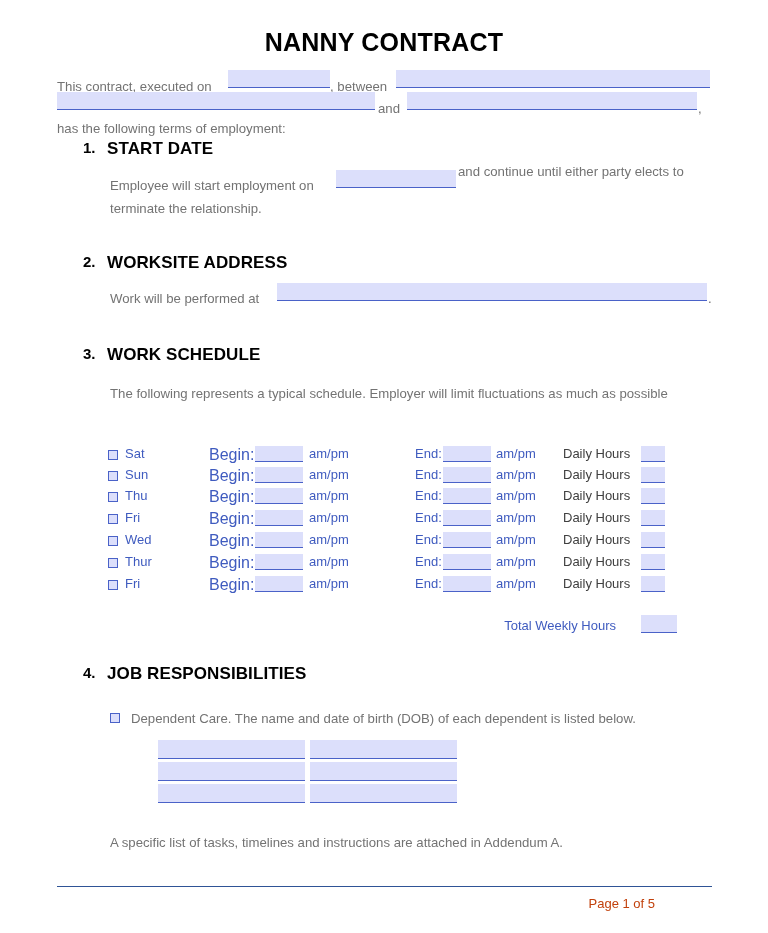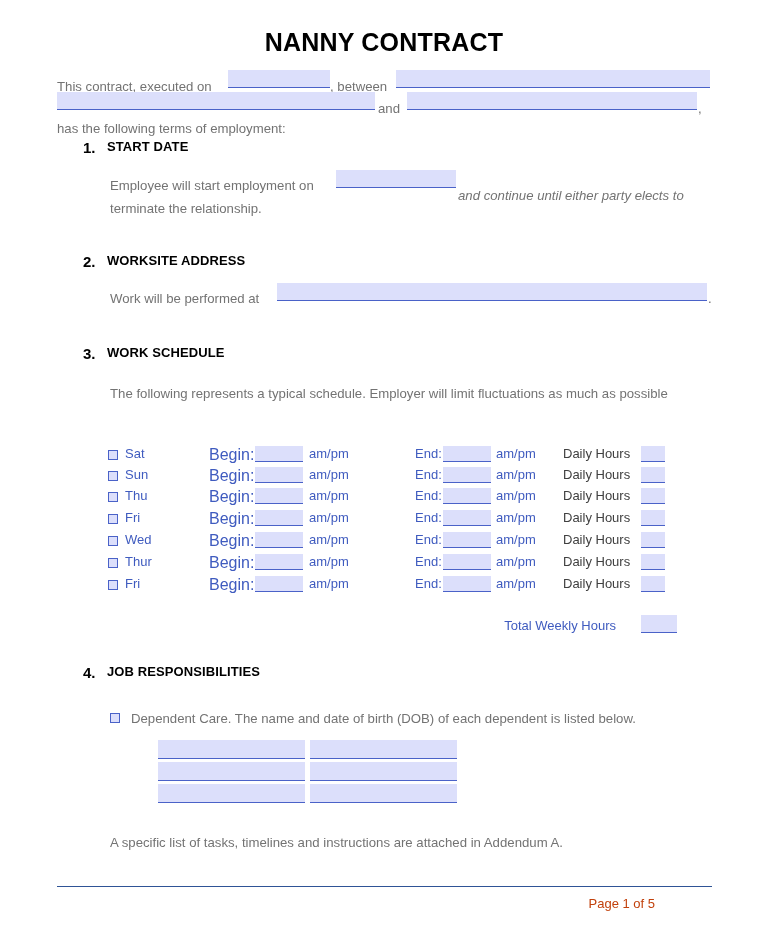--- a/index.html
+++ b/index.html
@@ -26,21 +26,21 @@
     width: 768px;
     text-align: center;
     font-size: 25px;
     font-weight: bold;
     letter-spacing: 0.2px;
     color: #000000;
   }
 
   .section-head {
     position: absolute;
-    font-size: 13px;
+    font-size: 17px;
     font-weight: bold;
     color: #000000;
     letter-spacing: 0.1px;
   }
   .section-num {
     position: absolute;
     font-size: 15px;
     font-weight: bold;
     color: #000000;
   }
@@ -156,21 +156,21 @@
   <div class="fld" style="left:407px; top:92px; width:290px; height:18px;"></div>
   <div class="abs-text" style="left:698px; top:101px;">,</div>
 
   <div class="abs-text" style="left:57px; top:121px;">has the following terms of employment:</div>
 
   <div class="section-num" style="left:83px; top:139px;">1.</div>
   <div class="section-head" style="left:107px; top:139px;">START DATE</div>
 
   <div class="abs-text" style="left:110px; top:178px;">Employee will start employment on</div>
   <div class="fld" style="left:336px; top:170px; width:120px; height:18px;"></div>
-  <div class="abs-text" style="left:458px; top:188px;font-style:italic;">and continue until either party elects to</div>
+  <div class="abs-text" style="left:458px; top:164px;">and continue until either party elects to</div>
   <div class="abs-text" style="left:110px; top:201px;">terminate the relationship.</div>
 
   <div class="section-num" style="left:83px; top:253px;">2.</div>
   <div class="section-head" style="left:107px; top:253px;">WORKSITE ADDRESS</div>
 
   <div class="abs-text" style="left:110px; top:291px;">Work will be performed at</div>
   <div class="fld" style="left:277px; top:283px; width:430px; height:18px;"></div>
   <div class="abs-text" style="left:708px; top:291px;">.</div>
 
   <div class="section-num" style="left:83px; top:345px;">3.</div>

